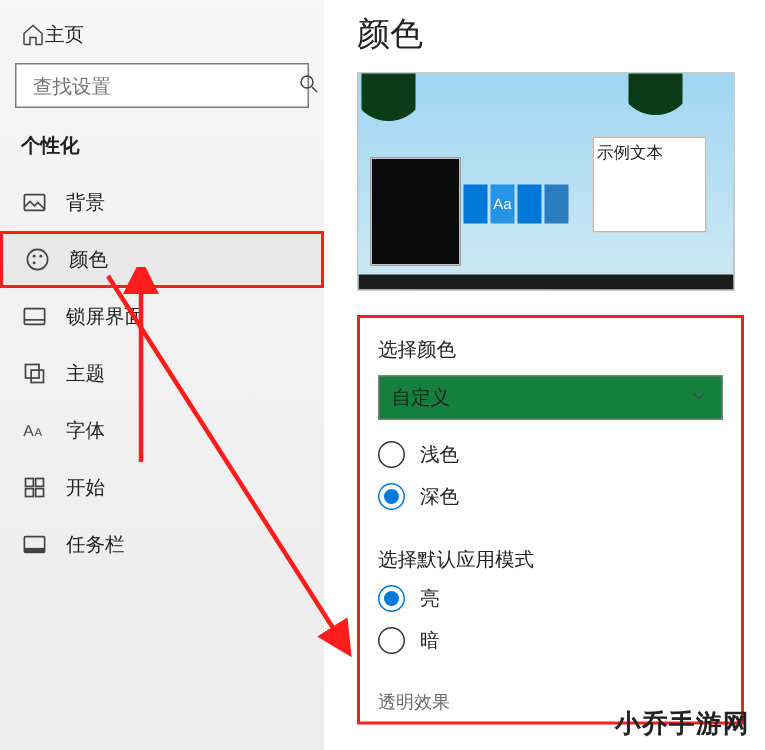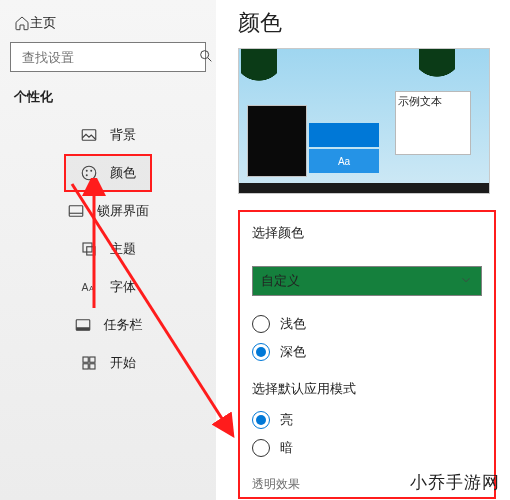--- a/index.html
+++ b/index.html
@@ -5,51 +5,51 @@
   * { box-sizing: border-box; margin: 0; padding: 0; font-family: "Microsoft YaHei", "Segoe UI", sans-serif; }
   body { width: 510px; height: 500px; background: #fff; overflow: hidden; position: relative; font-size: 13px; color: #222; }
   .app { display: flex; width: 100%; height: 100%; }
   .sidebar { width: 216px; background: linear-gradient(to bottom, #f6f6f6, #ececec); padding: 10px 0 0 0; display: flex; flex-direction: column; position: relative; }
   .home-row { display: flex; align-items: center; gap: 0; padding: 4px 14px 10px 14px; text-align: right; }
   .home-row .ico { width: 16px; height: 16px; display: inline-flex; align-items: center; justify-content: center; }
   .search-wrap { padding: 0 10px 12px 10px; }
   .search { display: flex; align-items: center; border: 1px solid #7a7a7a; height: 30px; background: #fff; padding: 0 11px; }
   .search input { flex: 1; border: none; outline: none; font-size: 13px; background: transparent; }
   .section-title { padding: 4px 14px 10px 14px; font-weight: 600; font-size: 13px; }
-  .nav { display: flex; flex-direction: column; align-items: center; }
+  .nav { display: flex; flex-direction: column; }
   .nav-item { display: flex; align-items: center; gap: 12px; height: 38px; padding: 0 14px; cursor: pointer; }
   .nav-item .ico { width: 18px; height: 18px; display: inline-flex; align-items: center; justify-content: center; }
   .nav-item.sel { background: rgba(0,0,0,0.04); }
   .red-box { border: 2px solid #ff1c1c !important; }
   .arrow-svg { position: absolute; pointer-events: none; }
   .main { flex: 1; padding: 8px 16px 12px 22px; overflow: hidden; position: relative; }
   .page-title { font-size: 22px; font-weight: 400; margin-bottom: 10px; }
   .preview { width: 252px; height: 146px; background: linear-gradient(160deg,#3aa7d9 0%, #4db8e4 40%, #8fd1e8 60%, #1a3d52 100%); position: relative; overflow: hidden; border: 1px solid #c9c9c9; }
   .preview .sky { position:absolute; inset:0; background: linear-gradient(#9fd6f0, #cfe9f5); }
   .preview .palm1, .preview .palm2 { position:absolute; width:36px; height:70px; background: radial-gradient(circle at 50% 15%, #0b3b17 0 40%, transparent 41%); }
   .preview .palm1 { left:2px; top:-4px; }
   .preview .palm2 { right:34px; top:-8px; }
   .preview .taskbar { position:absolute; left:0; right:0; bottom:0; height:10px; background:#1b1b1b; }
   .preview .win { position:absolute; background:#f0f0f0; border:1px solid #c4c4c4; }
   .preview .win1 { left:8px; bottom:16px; width:60px; height:72px; background:#0a0a0a; }
-  .preview .tiles { position:absolute; left:70px; bottom:16px; width:70px; height:54px; display:grid; grid-template-columns:1fr; grid-template-rows:1fr 1fr; gap:2px; }
+  .preview .tiles { position:absolute; left:70px; bottom:16px; width:70px; height:54px; display:grid; grid-template-columns:1fr 1fr 1fr 1fr; grid-template-rows:1fr 1fr; gap:2px; }
   .preview .tiles div { background:#0078d7; }
   .preview .tiles div:nth-child(2){ background:#2593e6; display:flex; align-items:center; justify-content:center; color:#fff; font-size:10px; }
   .preview .tiles div:nth-child(4){ background:#2b7bbf; }
   .preview .note { position:absolute; right:18px; top:42px; width:76px; height:64px; background:#fff; border:1px solid #b9b9b9; padding:2px; font-size:11px; color:#222; }
   .settings-box { margin-top: 16px; border: 2px solid #ff1c1c; padding: 12px 12px 4px 12px; width: 258px; }
-  .label { font-size: 13px; margin-bottom: 24px; }
+  .label { font-size: 13px; margin-bottom: 8px; }
   .select { display:flex; align-items:center; justify-content:space-between; border:1px solid #808080; height:30px; padding:0 8px; background:#15803d; cursor:pointer; margin-bottom:14px; }
   .radio-group { margin-bottom: 14px; }
-  .radio-row { display:flex; align-items:center; gap:10px; height:28px; cursor:pointer; }
+  .radio-row { display:flex; align-items:flex-start; gap:10px; height:28px; cursor:pointer; }
   .radio { width:18px; height:18px; border:1.5px solid #333; border-radius:50%; display:inline-flex; align-items:center; justify-content:center; }
   .radio.checked { border-color:#0078d7; }
   .radio.checked::after { content:""; width:10px; height:10px; background:#0078d7; border-radius:50%; }
   .sub-label { font-size:13px; margin:2px 0 8px 0; }
-  .watermark { position:absolute; right:10px; bottom:6px; font-size:17px; color:#222; font-weight:400; letter-spacing:1px; }
+  .watermark { position:absolute; right:10px; bottom:6px; font-size:17px; color:#222; font-weight:700; letter-spacing:1px; }
   .trunc { font-size:12px; color:#6b6b6b; }
   svg.ico-svg { stroke:#444; fill:none; stroke-width:1.5; }
 </style>
 </head>
 <body>
 
 <div class="app">
 
   <div class="sidebar">
     <div class="home-row">
@@ -124,37 +124,37 @@
               <text x="2" y="17" font-size="14" fill="#444" font-family="sans-serif">A</text>
               <text x="12" y="17" font-size="10" fill="#444" font-family="sans-serif">A</text>
             </svg>
         </span>
         <span>字体</span>
       </div>
 
       <div class="nav-item">
         <span class="ico">
           <svg class="ico-svg" viewBox="0 0 24 24" width="18" height="18">
-              <rect x="3" y="5" width="18" height="14" rx="1"></rect>
-              <rect x="3" y="15" width="18" height="4" fill="#444" stroke="none"></rect>
-            </svg>
-        </span>
-        <span>任务栏</span>
-      </div>
-
-      <div class="nav-item">
-        <span class="ico">
-          <svg class="ico-svg" viewBox="0 0 24 24" width="18" height="18">
               <rect x="4" y="4" width="7" height="7"></rect>
               <rect x="13" y="4" width="7" height="7"></rect>
               <rect x="4" y="13" width="7" height="7"></rect>
               <rect x="13" y="13" width="7" height="7"></rect>
             </svg>
         </span>
         <span>开始</span>
+      </div>
+
+      <div class="nav-item">
+        <span class="ico">
+          <svg class="ico-svg" viewBox="0 0 24 24" width="18" height="18">
+              <rect x="3" y="5" width="18" height="14" rx="1"></rect>
+              <rect x="3" y="15" width="18" height="4" fill="#444" stroke="none"></rect>
+            </svg>
+        </span>
+        <span>任务栏</span>
       </div>
     </div>
 
     <svg class="arrow-svg" style="left:82px; top:178px;" width="30" height="140">
       <defs>
           <marker id="ah1" markerWidth="8" markerHeight="8" refX="4" refY="4" orient="auto">
             <path d="M0,0 L8,4 L0,8 z" fill="#ff1c1c"></path>
           </marker>
         </defs>
       <line x1="12" y1="130" x2="12" y2="6" stroke="#ff1c1c" stroke-width="3" marker-end="url(#ah1)"></line>

